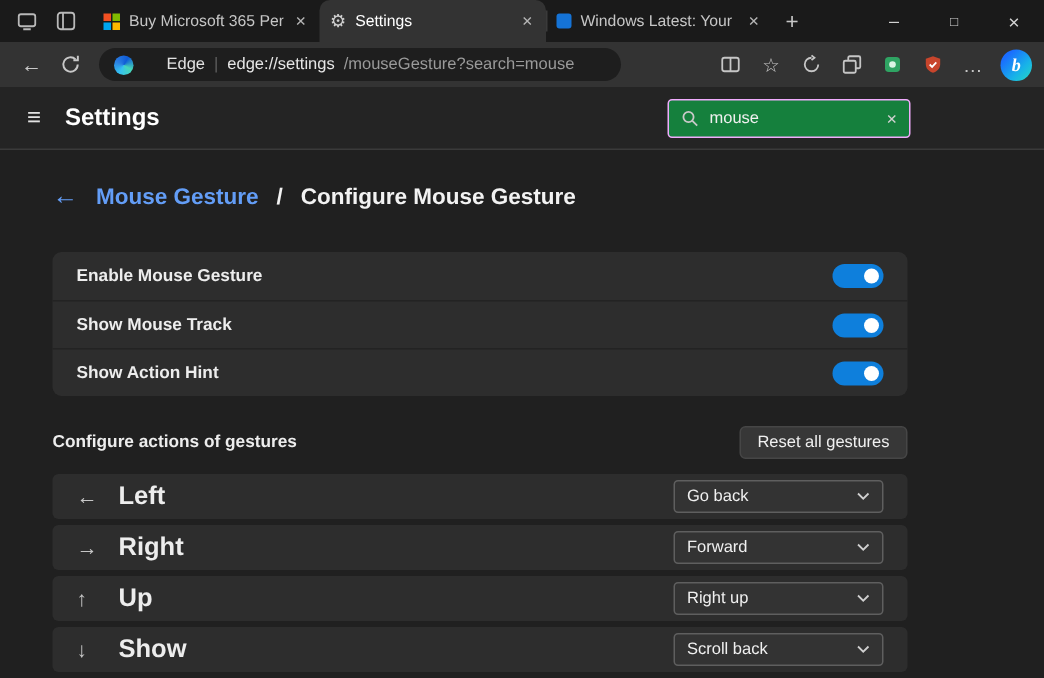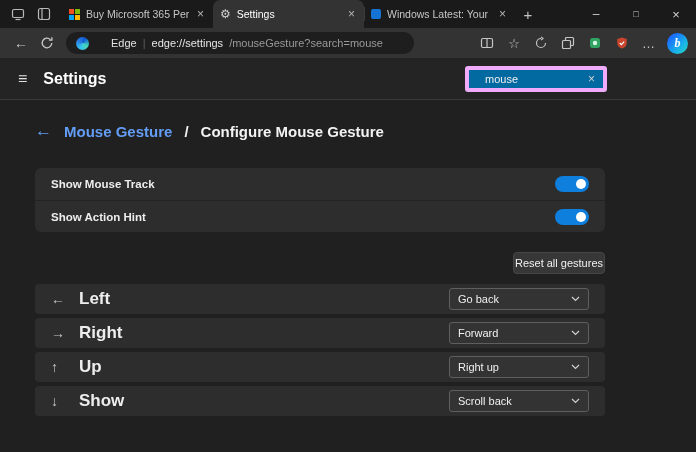--- a/index.html
+++ b/index.html
@@ -55,22 +55,22 @@
              background:linear-gradient(135deg,#1a6dff 20%,#18b3e8 65%,#27d8c0);
              display:flex; align-items:center; justify-content:center;
              color:#fff; font-weight:bold; font-style:italic; font-size:12px;
              font-family:"Liberation Serif", serif; }
 
   
   .s-header { height:42px; background:#242424; border-bottom:1px solid #3a3a3a;
               display:flex; align-items:center; padding:0 89px 0 18px; }
   .hamburger { font-size:16px; color:#e2e2e2; margin-right:16px; }
   .s-title { font-size:16px; font-weight:bold; color:#ffffff; }
-  .search-box { margin-left:auto; width:142px; height:26px; background:#0369a1;
-                border:4px solid #f0abfc; border-radius:3px;
+  .search-box { margin-left:auto; width:162px; height:26px; background:#15803d;
+                border:1px solid #f0abfc; border-radius:3px;
                 display:flex; align-items:center; padding:0 8px; gap:7px; }
   .search-input { background:transparent; border:none; outline:none; color:#f0f0f0;
                   font-family:"Liberation Sans", sans-serif; font-size:11px; width:96px; }
   .search-clear { margin-left:auto; color:#d0d0d0; font-size:12px; }
 
   
   .content { padding-left:35px; width:640px; }
   .breadcrumb { display:flex; align-items:center; gap:12px; margin:20px 0 26px; height:22px; }
   .bc-back { color:#639df6; font-size:17px; }
   .bc-parent { color:#639df6; font-size:15px; font-weight:bold; }
@@ -81,21 +81,21 @@
   .toggle-row + .toggle-row { border-top:1px solid #232323; }
   .toggle-label { font-size:11.5px; font-weight:bold; color:#ededed; }
   .toggle { margin-left:auto; width:34px; height:16px; border-radius:9px; background:#5a5a5a; position:relative; }
   .toggle.on { background:#0e7fdc; }
   .toggle .knob { position:absolute; top:3px; left:3px; width:10px; height:10px; border-radius:50%; background:#ffffff; }
   .toggle.on .knob { left:auto; right:3px; }
 
   .section-row { width:570px; display:flex; align-items:center; margin-top:18px; height:26px; }
   .section-title { font-size:11.5px; font-weight:bold; color:#ededed; }
   .reset-btn { margin-left:auto; background:#373737; border:1px solid #464646; color:#f0f0f0;
-               border-radius:4px; padding:4px 1px; font-size:11px;
+               border-radius:4px; padding:4px 11px; font-size:11px;
                font-family:"Liberation Sans", sans-serif; }
 
   .gesture-list { margin-top:8px; }
   .gesture-row { width:570px; height:30px; background:#2d2d2d; border-radius:4px;
                  display:flex; align-items:center; padding:0 16px; margin-bottom:4px; }
   .g-arrow { width:28px; color:#c6c6c6; font-size:14px; }
   .g-label { font-size:17px; font-weight:bold; color:#ededed; }
   .dropdown { margin-left:auto; width:140px; height:22px; background:#333333;
               border:1px solid #5f5f5f; border-radius:3px;
               display:flex; align-items:center; padding:0 8px; color:#f0f0f0; }
@@ -226,34 +226,41 @@
 
   <div class="breadcrumb">
     <span class="bc-back">←</span>
     <span class="bc-parent">Mouse Gesture</span>
     <span class="bc-sep">/</span>
     <span class="bc-current">Configure Mouse Gesture</span>
   </div>
 
   <div class="card">
     <div class="toggle-row">
+      <span class="toggle-label">Enable Mouse Gesture</span>
+      <span class="toggle on">
+          <span class="knob"></span>
+        </span>
+    </div>
+    <div class="toggle-row">
       <span class="toggle-label">Show Mouse Track</span>
       <span class="toggle on">
           <span class="knob"></span>
         </span>
     </div>
     <div class="toggle-row">
       <span class="toggle-label">Show Action Hint</span>
       <span class="toggle on">
           <span class="knob"></span>
         </span>
     </div>
   </div>
 
   <div class="section-row">
+    <span class="section-title">Configure actions of gestures</span>
     <button class="reset-btn">Reset all gestures</button>
   </div>
 
   <div class="gesture-list">
 
     <div class="gesture-row">
       <span class="g-arrow">←</span>
       <span class="g-label">Left</span>
       <div class="dropdown">
         <span>Go back</span>

